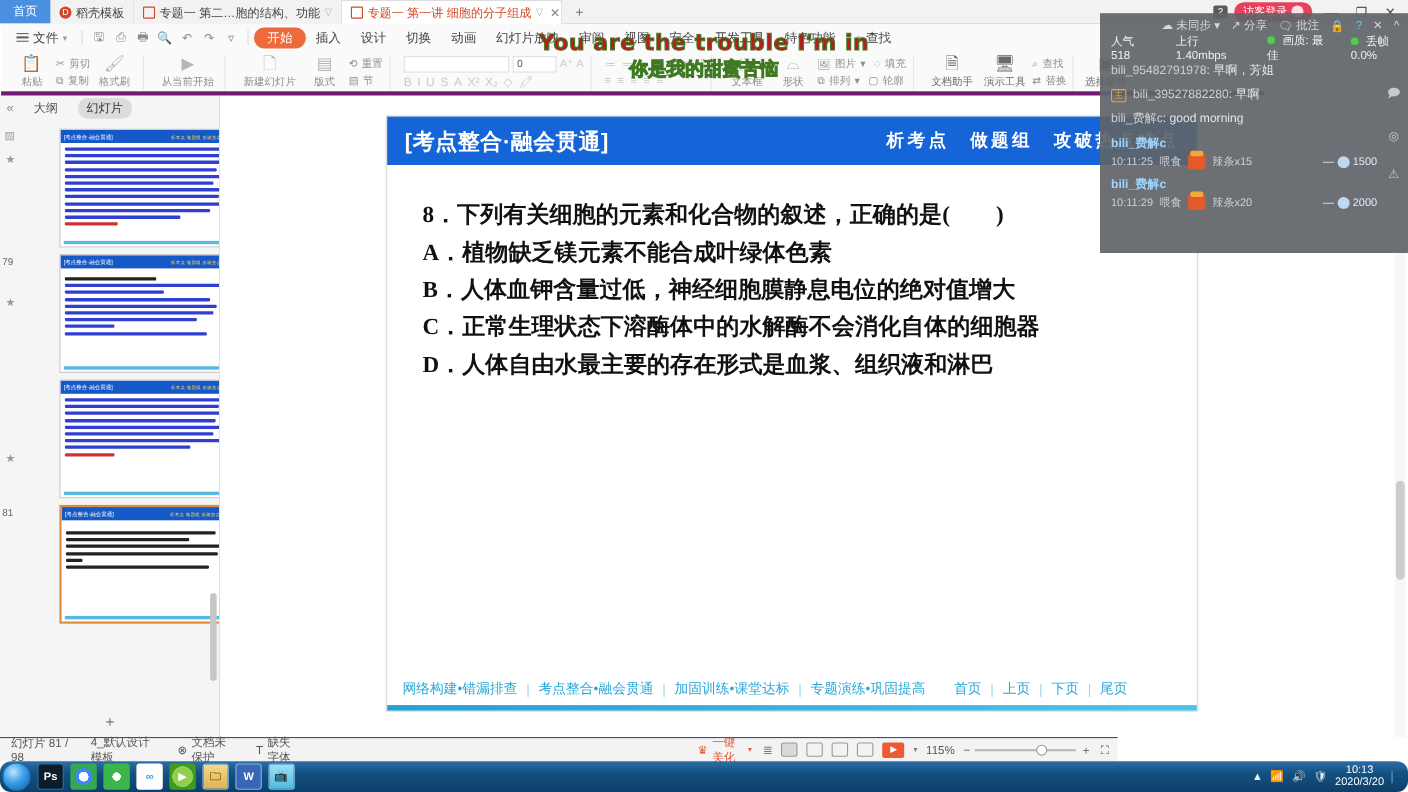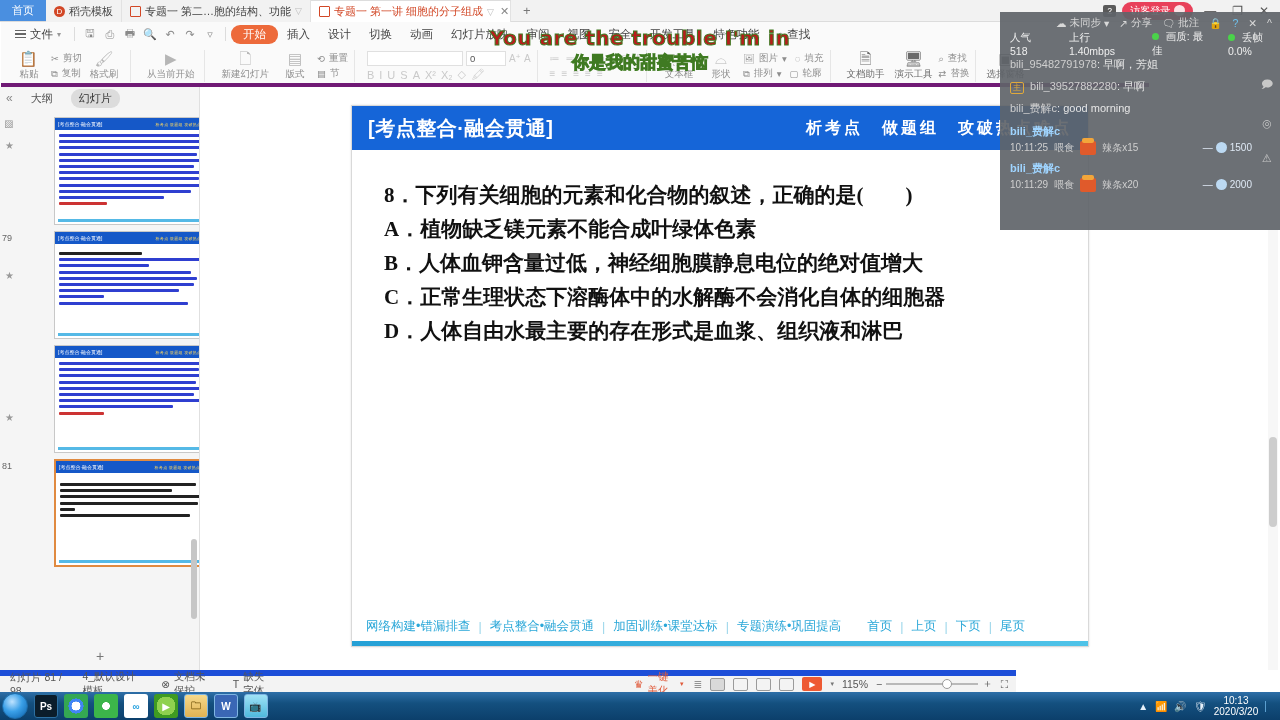--- a/index.html
+++ b/index.html
@@ -237,21 +237,21 @@
     display: flex; flex-direction: column; align-items: center; gap: 22px;
     padding-top: 36px; color: #c8c8c8; font-size: 11px;
   }
   .cursor-arrow {
     position: absolute; left: 1162px; top: 172px; width: 0; height: 0; z-index: 70;
   }
 
   
   .statusbar {
     position: absolute; left: 0; top: 670px; width: 1016px; height: 22px;
-    background: #f3f3f3; border-top: 6px solid #1d4ed8;
+    background: #f3f3f3; border-top: 1px solid #1d4ed8;
     display: flex; align-items: center; font-size: 10.5px; color: #555;
   }
   .statusbar .si { display: flex; align-items: center; gap: 4px; padding: 0 10px; }
   .statusbar .right { margin-left: auto; display: flex; align-items: center; gap: 8px; padding-right: 8px; }
   .vbtn { width: 15px; height: 13px; border: 1px solid #9a9a9a; border-radius: 2px; }
   .vbtn.act { background: #d9d9d9; }
   .playbtn {
     width: 20px; height: 14px; background: #ee5a33; border-radius: 2px;
     display: flex; align-items: center; justify-content: center; color: #fff; font-size: 8px;
   }
@@ -259,21 +259,21 @@
   .zline { width: 92px; height: 2px; background: #b9b9b9; position: relative; }
   .zknob {
     position: absolute; left: 56px; top: -4px; width: 10px; height: 10px;
     border-radius: 50%; background: #fff; border: 1px solid #9a9a9a;
   }
 
   
   .taskbar {
     position: absolute; left: 0; top: 692px; width: 1280px; height: 28px;
     background: linear-gradient(180deg,#2e6fa8 0%,#14507f 40%,#0c3f6b 100%);
-    display: flex; align-items: center; padding-left: 2px; gap: 2px;
+    display: flex; align-items: center; padding-left: 2px; gap: 2px; border-radius: 10px;
   }
   .startorb {
     width: 26px; height: 26px; border-radius: 50%;
     background: radial-gradient(circle at 38% 32%, #bfe3ff 0%, #3aa0e8 45%, #0a5ea8 100%);
     border: 1px solid #1d6fae;
   }
   .tbicon {
     width: 24px; height: 24px; border-radius: 3px; display: flex;
     align-items: center; justify-content: center; font-size: 10px; color: #fff;
     font-weight: bold; margin-left: 4px;

